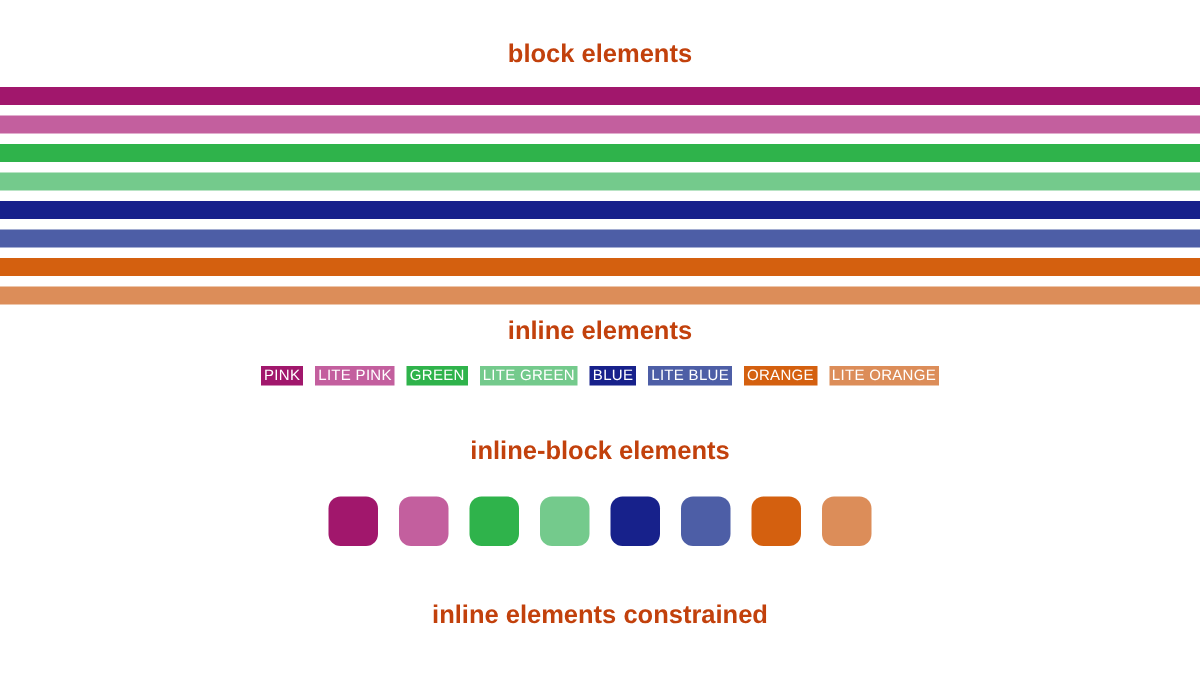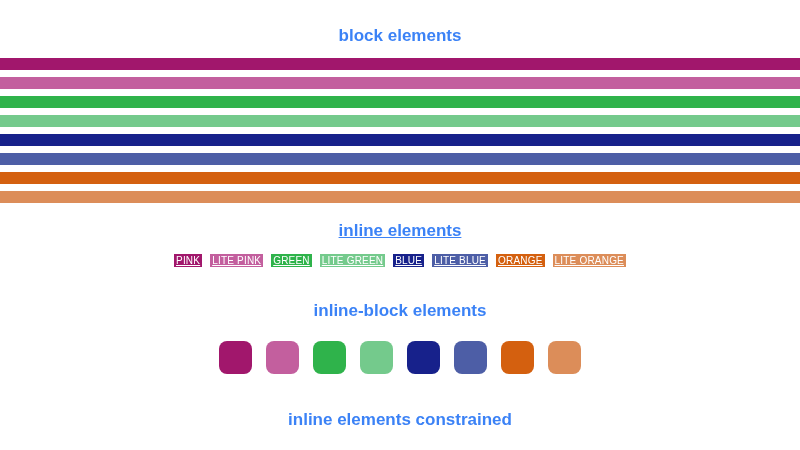--- a/index.html
+++ b/index.html
@@ -12,51 +12,49 @@
     background: #ffffff;
     font-family: "Liberation Sans", sans-serif;
     overflow: hidden;
   }
   .heading {
     margin: 0;
     text-align: center;
     font-weight: bold;
     font-size: 17px;
     line-height: 20px;
-    color: #3b82f6;
+    color: #c2410c;
   }
   #heading-block {
     padding-top: 26px;
   }
   .bars {
     margin-top: 12px;
   }
   .bar {
     height: 12px;
     margin-bottom: 7px;
     width: 100%;
   }
   #heading-inline {
-    margin-top: 18px;
-    text-decoration: underline;
+    margin-top: 8px;
   }
   .chips {
     margin-top: 13px;
     text-align: center;
     font-size: 0;
   }
   .chip {
     display: inline-block;
     color: #ffffff;
     font-size: 10px;
     line-height: 13px;
     padding: 0 2px;
     margin: 0 4px;
     letter-spacing: 0.2px;
-    text-decoration: underline;
   }
   #heading-inline-block {
     margin-top: 34px;
   }
   .squares {
     margin-top: 20px;
     text-align: center;
     font-size: 0;
   }
   .square {

